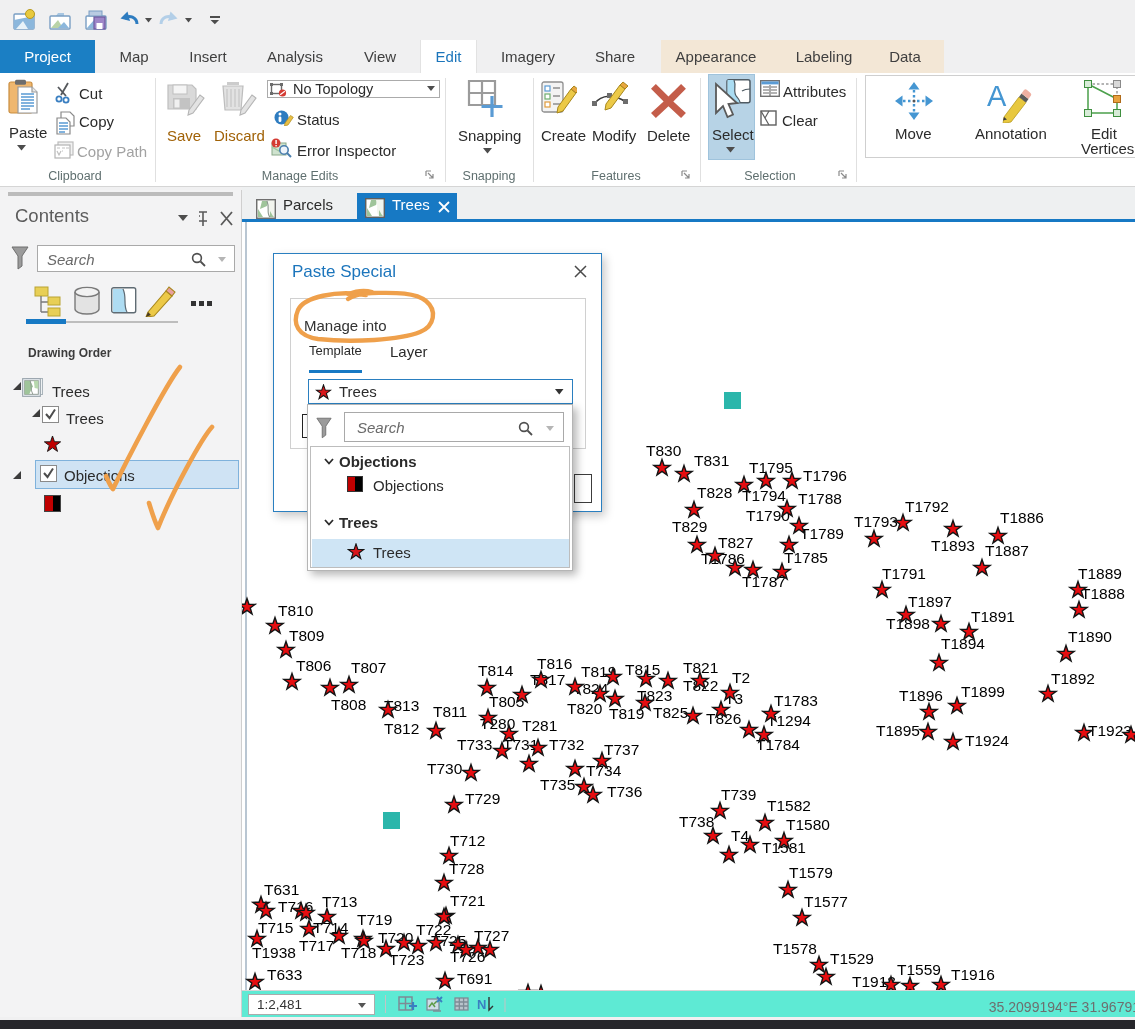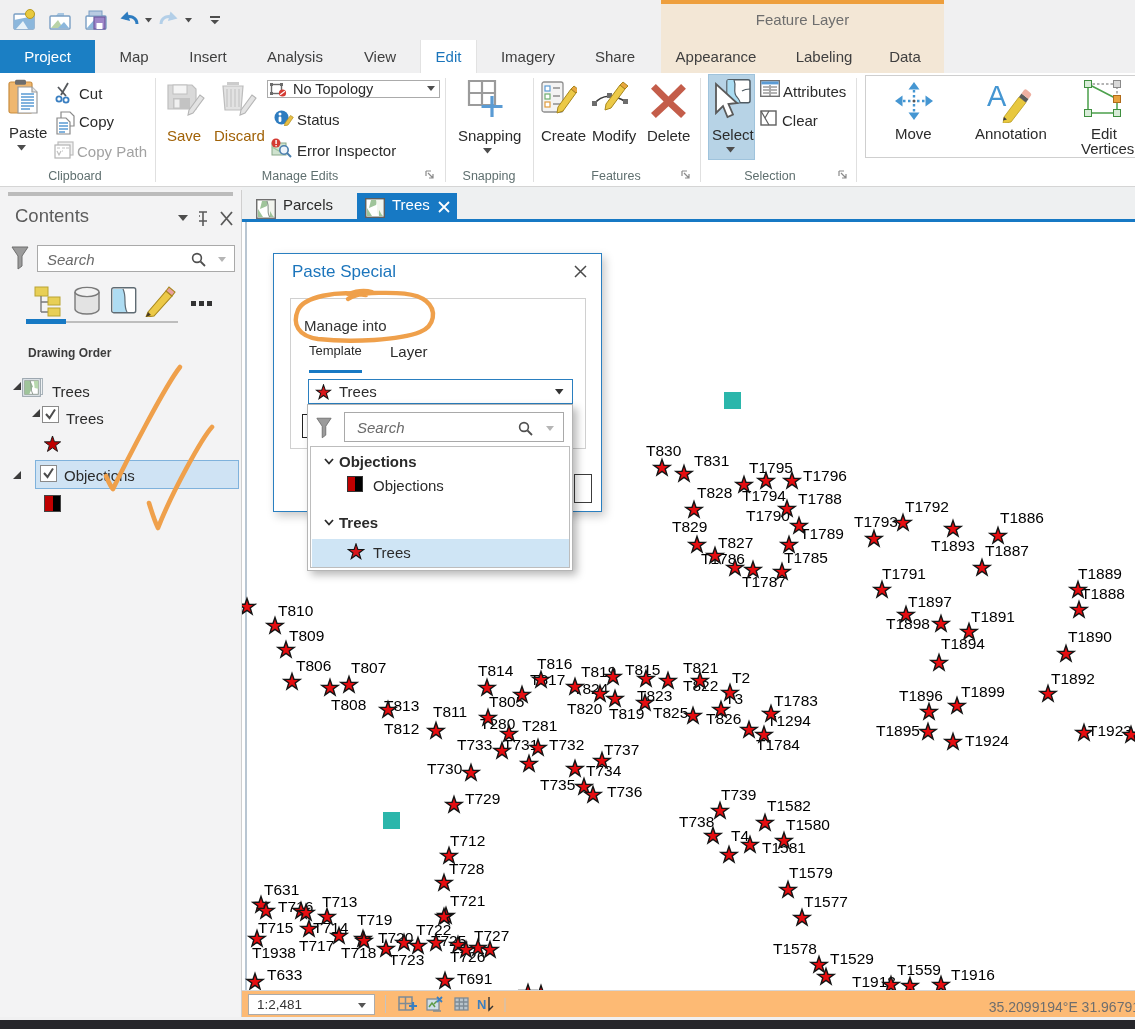--- a/index.html
+++ b/index.html
@@ -37,21 +37,21 @@
 .searchph{font-style:italic;color:#6a6a6a;font-size:15px}
 #dorder{position:absolute;left:28px;top:156px;font-size:12px;font-weight:bold;color:#3c3c3c}
 .trow{position:absolute;font-size:15px;color:#2b2b2b}
 #objrow{position:absolute;left:35px;top:270px;width:204px;height:29px;background:#cfe3f4;border:1px solid #7fb2dc}
 
 #maparea{position:absolute;left:242px;top:187px;width:893px;height:830px;background:#eef0f1}
 #treestab{position:absolute;left:115px;top:6px;width:100px;height:26px;background:#1779c4}
 #bluebar{position:absolute;left:0;top:32px;width:893px;height:3px;background:#1779c4}
 #mapwhite{position:absolute;left:0;top:35px;width:893px;height:768px;background:#fff;overflow:hidden}
 
-#statusbar{position:absolute;left:0;top:803px;width:893px;height:27px;background:#fdba74;border-top:1px solid #d6d6d6}
+#statusbar{position:absolute;left:0;top:803px;width:893px;height:27px;background:#5eead4;border-top:1px solid #d6d6d6}
 #coords{position:absolute;right:-5px;top:8px;font-size:14px;color:#6e6e6e}
 
 #darkbar{position:absolute;left:0;top:1020px;width:1135px;height:9px;background:#26262b}
 
 #dlg{position:absolute;left:31px;top:66px;width:329px;height:259px;background:#fff;border:1px solid #2a7fc0;box-shadow:3px 4px 9px rgba(0,0,0,.22)}
 #dlgtitle{position:absolute;left:18px;top:8px;font-size:17px;color:#1c75bc}
 #groupbox{position:absolute;left:16px;top:44px;width:296px;height:151px;border:1px solid #d0d0d0}
 #pasteinto{position:absolute;left:30px;top:63px;font-size:15px;color:#323232}
 #tabtmpl{position:absolute;left:35px;top:89px;font-size:13px;font-weight:normal;color:#2b2b2b;border-bottom:3px solid #1779c4;padding-bottom:12px}
 #tablayer{position:absolute;left:116px;top:89px;font-size:15px;color:#2b2b2b}
@@ -102,23 +102,20 @@
   <path d="M3 16 A7.5 7.5 0 0 1 15.5 10.5" fill="none" stroke="#b3cfe8" stroke-width="3"></path>
   <path d="M12.5 3.5 L19.5 10.5 L10 13 Z" fill="#b3cfe8"></path>
   <path d="M27 10 l7 0 l-3.5 4.5 z" fill="#4d4d4d"></path>
  </g>
 
  <g transform="translate(196,0)">
   <rect x="2" y="8" width="10" height="2" fill="#4d4d4d"></rect>
   <path d="M2 13 l10 0 l-5 5 z" fill="#4d4d4d" transform="scale(0.85) translate(1,1)"></path>
  </g>
 </svg>
-<div id="ctxhead">
-        <span>Feature Layer</span>
-      </div>
 </div>
 <div id="tabrow">
 <div class="tab" id="tab-project" style="left:0;width:95px">Project</div>
 <div class="tab" style="left:104px;width:60px">Map</div>
 <div class="tab" style="left:174px;width:68px">Insert</div>
 <div class="tab" style="left:252px;width:86px">Analysis</div>
 <div class="tab" style="left:348px;width:64px">View</div>
 <div class="tab" id="tab-edit" style="left:420px;width:57px">Edit</div>
 <div class="tab" style="left:487px;width:82px">Imagery</div>
 <div class="tab" style="left:579px;width:72px">Share</div>

